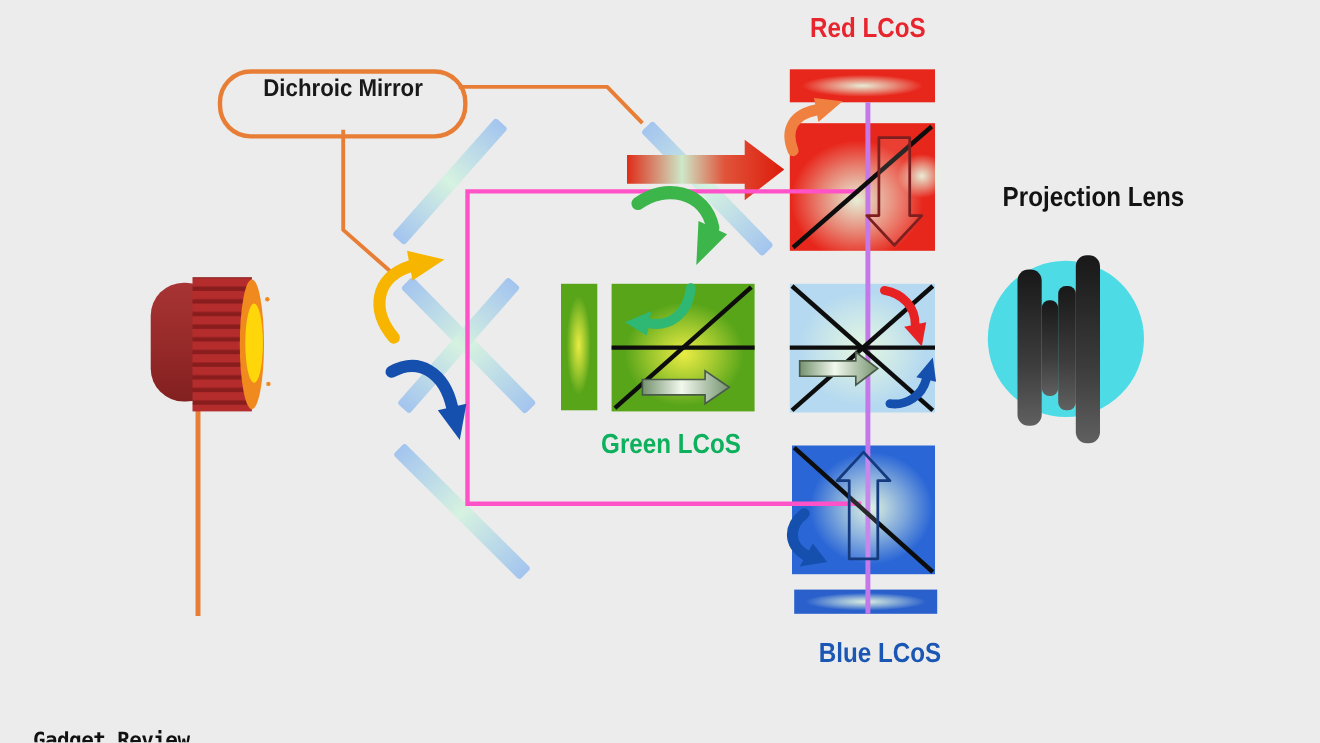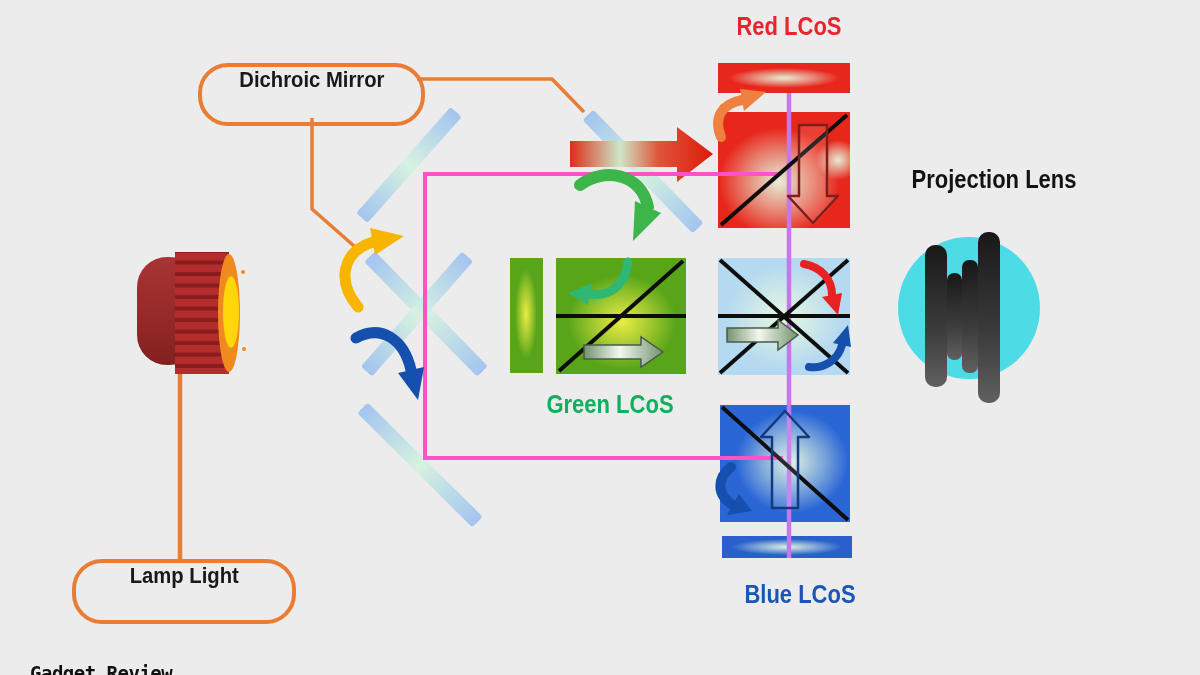--- a/index.html
+++ b/index.html
@@ -193,23 +193,20 @@
     <g>
       <path d="M731,467 C717,478 716,495 733,505" stroke="#1550ae" stroke-width="10"></path>
       <polygon points="752,511 727,515 739,494" fill="#1550ae" stroke="none"></polygon>
     </g>
   </g>
 </svg>
 
 <div class="callout" style="left:198px;top:63px;width:219px;height:55px;">
   <span>Dichroic Mirror</span>
 </div>
-<div class="callout" style="left:72px;top:559px;width:216px;height:57px;">
-  <span>Lamp Light</span>
-</div>
 
 <div class="lbl lbl-red" style="left:679px;top:12px;">Red LCoS</div>
 <div class="lbl lbl-green" style="left:500px;top:390px;">Green LCoS</div>
 <div class="lbl lbl-blue" style="left:690px;top:580px;">Blue LCoS</div>
 <div class="lbl lbl-black" style="left:884px;top:165px;">Projection Lens</div>
 
 <div class="brand">Gadget Review_</div>
 
 </div>
 

